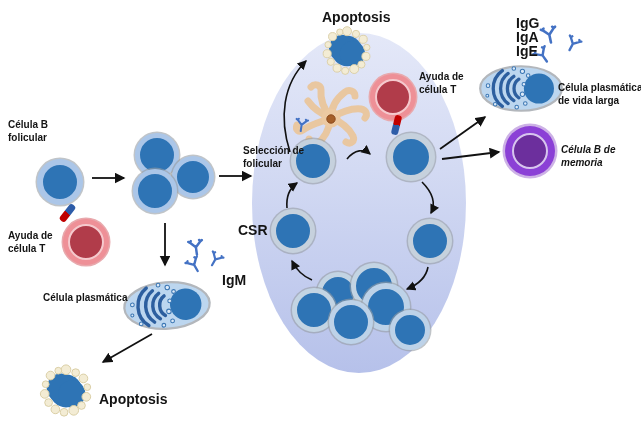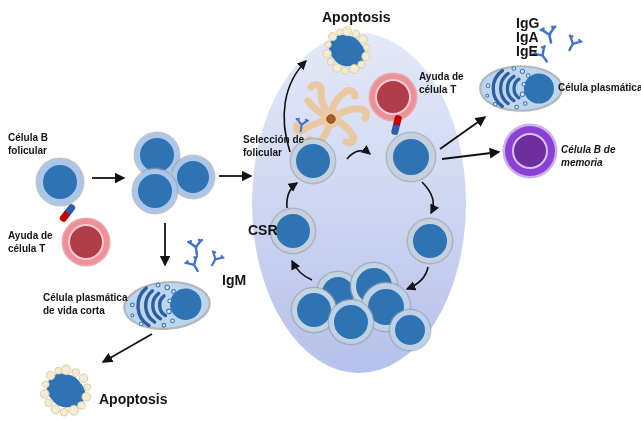--- a/index.html
+++ b/index.html
@@ -191,21 +191,21 @@
     </svg>
   <svg class="abx" style="left:564px; top:36px; transform:rotate(28deg);" width="17" height="17" viewBox="0 0 24 24">
       <use href="#antibody" xlink:href="#antibody"></use>
     </svg>
   <svg class="abx" style="left:534px; top:47px; transform:rotate(-35deg);" width="18" height="18" viewBox="0 0 24 24">
       <use href="#antibody" xlink:href="#antibody"></use>
     </svg>
 
   <div class="cell memcell" style="left:512px; top:133px; width:32px; height:32px;"></div>
 
-  <div class="lbl" style="left:8px; top:131px;">
+  <div class="lbl" style="left:8px; top:118px;">
     <span>Célula B</span>
     <span>folicular</span>
   </div>
 
   <div class="lbl" style="left:8px; top:229px;">
     <span>Ayuda de</span>
     <span>célula T</span>
   </div>
 
   <div class="lbl big" style="left:322px; top:8px;">
@@ -218,43 +218,43 @@
     <span>IgE</span>
   </div>
 
   <div class="lbl" style="left:419px; top:70px;">
     <span>Ayuda de</span>
     <span>célula T</span>
   </div>
 
   <div class="lbl" style="left:558px; top:81px; font-size:10px;">
     <span>Célula plasmática</span>
+    <span>de vida larga</span>
   </div>
 
   <div class="lbl" style="left:561px; top:143px;font-style:italic;">
     <span>Célula B de</span>
     <span>memoria</span>
   </div>
 
-  <div class="lbl" style="left:243px; top:133px; font-size:10px;">
+  <div class="lbl" style="left:243px; top:144px; font-size:10px;">
     <span>Selección de</span>
     <span>folicular</span>
   </div>
 
-  <div class="lbl big" style="left:248px; top:221px;">
+  <div class="lbl big" style="left:238px; top:221px;">
     <span>CSR</span>
   </div>
 
   <div class="lbl big" style="left:222px; top:271px;">
     <span>IgM</span>
   </div>
 
   <div class="lbl" style="left:43px; top:291px; font-size:10px;">
     <span>Célula plasmática</span>
-    <span>de vida corta</span>
   </div>
 
   <div class="lbl big" style="left:99px; top:390px;">
     <span>Apoptosis</span>
   </div>
 
 
 </div>
 
 </body></html>

